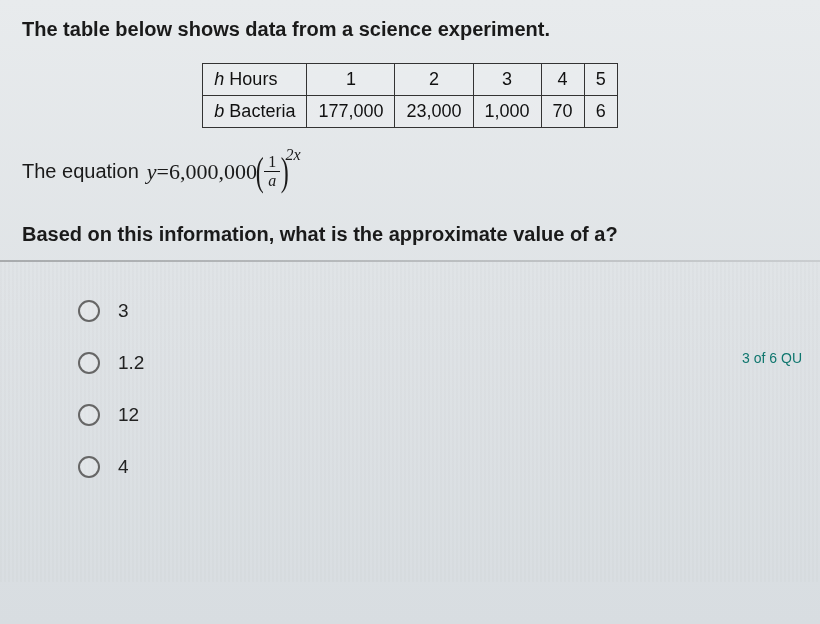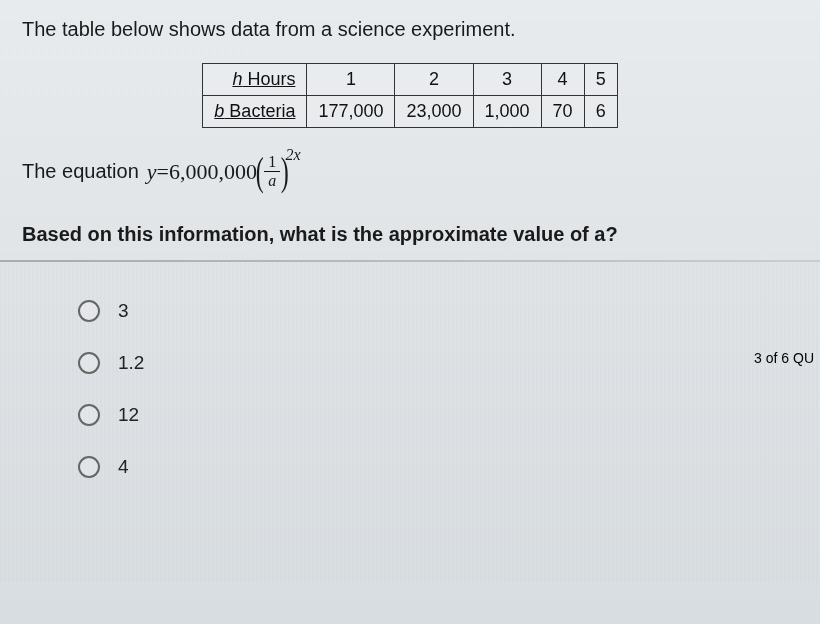--- a/index.html
+++ b/index.html
@@ -10,45 +10,44 @@
       background: linear-gradient(180deg, #e8ebed 0%, #dfe3e6 50%, #d8dde1 100%);
       color: #222;
       overflow: hidden;
       position: relative;
     }
     .question-area {
       padding: 18px 22px 0 22px;
     }
     .intro {
       font-size: 20px;
-      font-weight: normal;
+      font-weight: bold;
       color: #1a1a1a;
       margin-bottom: 22px;
     }
     .table-wrap {
       display: flex;
       justify-content: center;
       margin-bottom: 26px;
     }
     table.data {
       border-collapse: collapse;
       background: rgba(255,255,255,0.15);
     }
     table.data td {
       border: 1.5px solid #333;
       padding: 5px 11px;
       font-size: 18px;
       text-align: center;
       color: #111;
     }
     table.data td.label {
-      text-align: right;
+      text-align: left;
       font-style: italic;
       font-weight: normal;
-      text-decoration: underline;
     }
     table.data td.label .plain {
       font-style: normal;
     }
     .equation-line {
       font-size: 20px;
       color: #1a1a1a;
       margin-bottom: 34px;
       display: flex;
       align-items: center;
@@ -105,24 +104,24 @@
       margin: 14px 0 0 0;
       width: 100%;
     }
     .answers {
       padding: 38px 0 0 78px;
       background: repeating-linear-gradient(90deg, rgba(0,0,0,0.015) 0 2px, rgba(0,0,0,0) 2px 4px);
       height: 320px;
     }
     .progress {
       position: absolute;
-      right: 6px;
+      right: 18px;
       top: 350px;
       font-size: 14px;
-      color: #000000;
+      color: #0f766e;
     }
     .option {
       display: flex;
       align-items: center;
       margin-bottom: 30px;
     }
     .radio {
       width: 22px;
       height: 22px;
       border: 2px solid #666;

